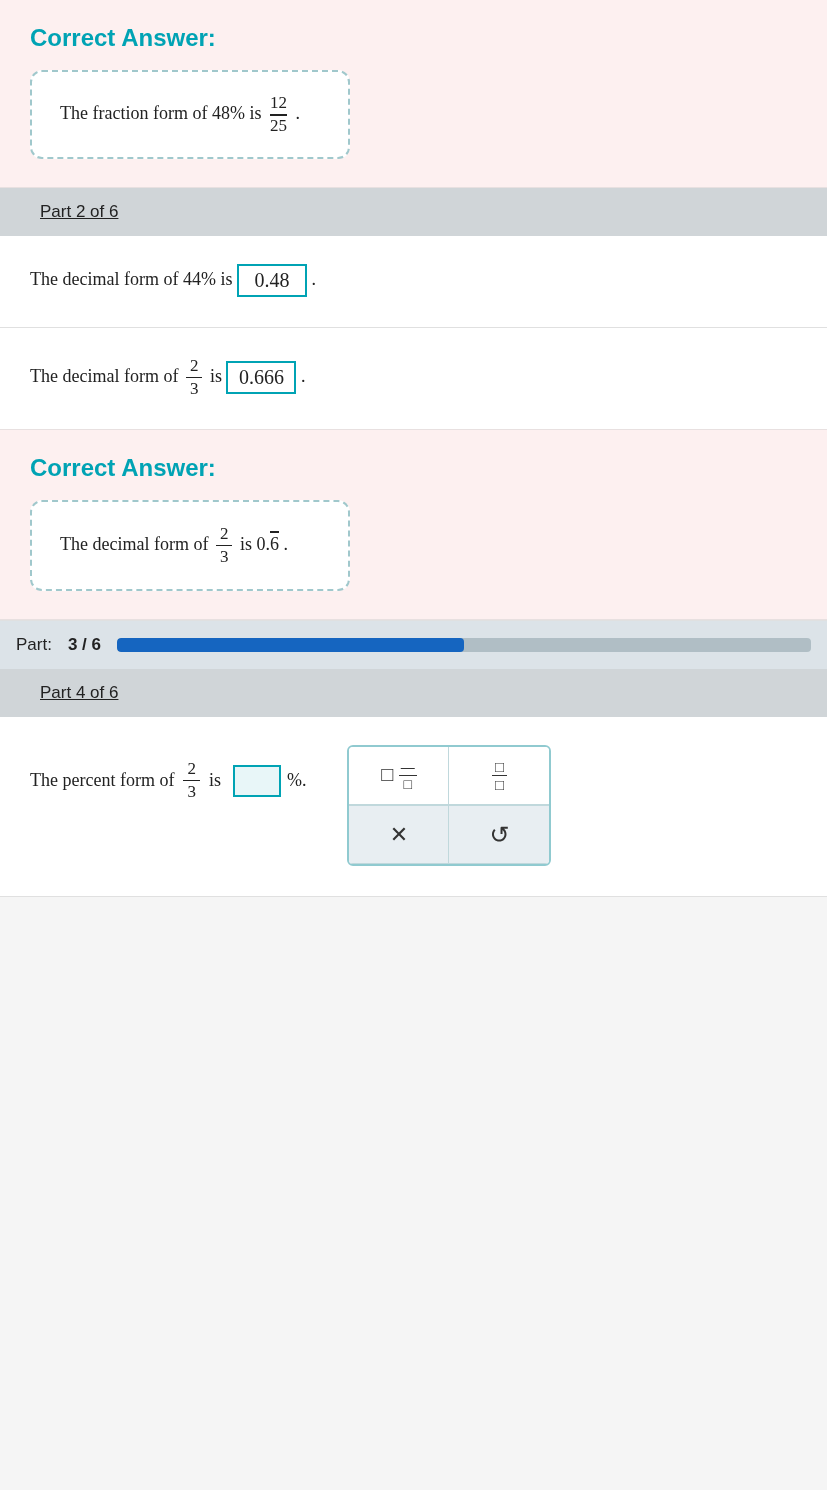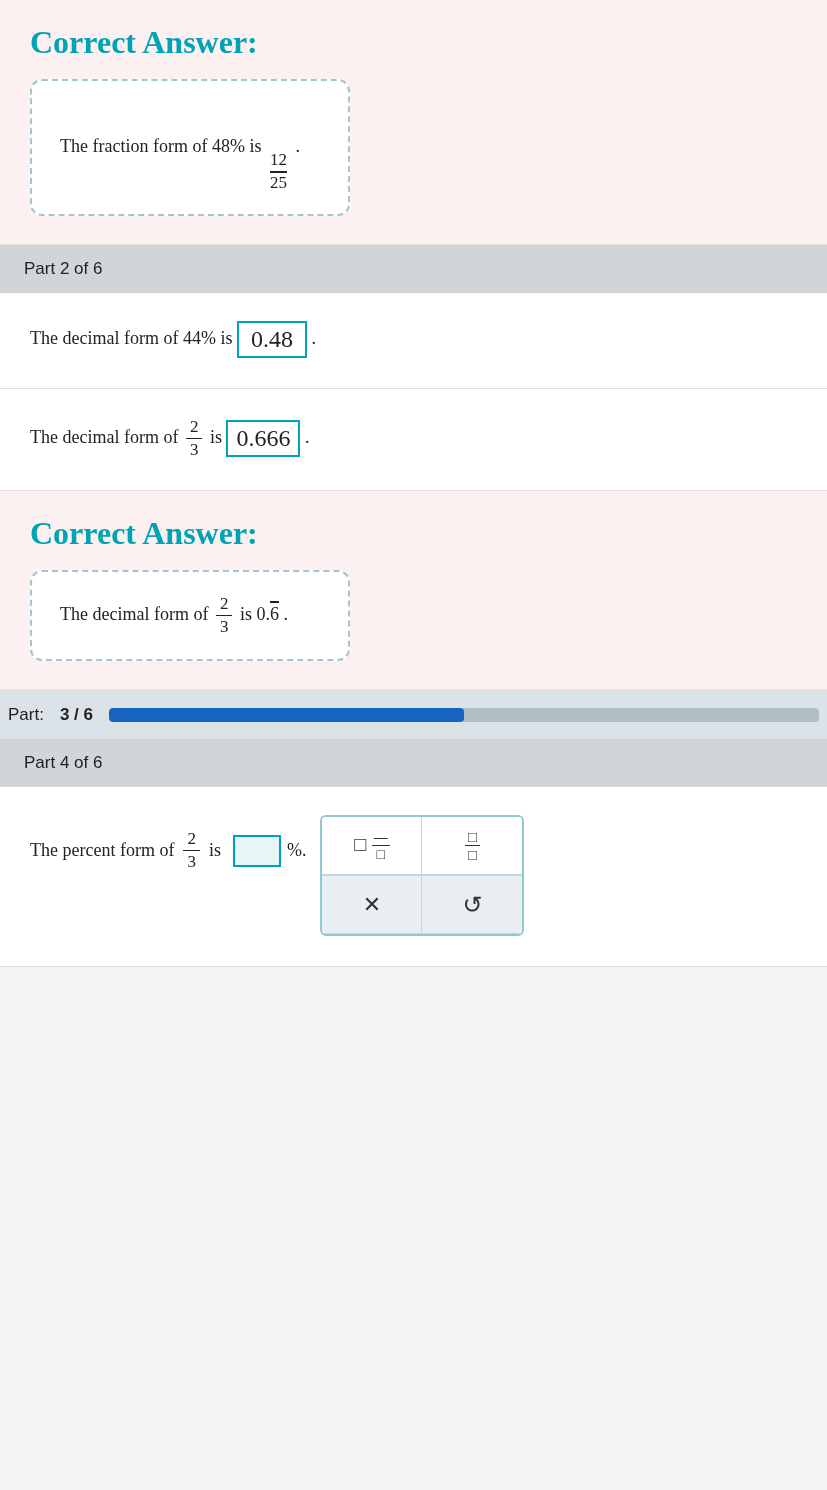--- a/index.html
+++ b/index.html
@@ -12,41 +12,42 @@
       color: #222;
     }
 
     .section {
       background: #fff;
       border-bottom: 1px solid #e0e0e0;
     }
 
     .section-header {
       background: #d0d5d8;
-      padding: 14px 24px;
+      padding: 14px 40px;
       font-size: 17px;
       color: #222;
       font-family: Arial, sans-serif;
+      text-decoration: underline;
     }
 
     .section-body {
       padding: 28px 30px 30px 30px;
     }
 
     
     .correct-answer-section {
       background: #fdf0f0;
       border-bottom: 1px solid #e8e0e0;
       padding: 24px 30px 28px 30px;
     }
 
     .correct-answer-title {
       color: #00a3b4;
-      font-family: Liberation Serif, serif;
-      font-size: 32px;
+      font-family: Liberation Sans, sans-serif;
+      font-size: 24px;
       font-weight: bold;
       margin-bottom: 18px;
     }
 
     .answer-box {
       border: 2px dashed #a0c8cc;
       border-radius: 12px;
       padding: 22px 28px;
       display: inline-block;
       background: #fff;
@@ -61,55 +62,54 @@
       vertical-align: middle;
       margin: 0 4px;
       line-height: 1.1;
     }
 
     .fraction .numerator {
       border-bottom: 2px solid #222;
       padding-bottom: 1px;
       text-align: center;
       font-size: 17px;
-      margin-top: 48px;
     }
 
     .fraction .denominator {
       padding-top: 1px;
       text-align: center;
       font-size: 17px;
     }
 
     .input-box {
       display: inline-block;
       border: 2px solid #00a3b4;
       padding: 3px 8px;
       min-width: 70px;
       text-align: center;
       background: #fff;
-      font-size: 24px;
+      font-size: 20px;
       vertical-align: middle;
       color: #222;
       font-family: Georgia, serif;
     }
 
     .input-box-empty {
       display: inline-block;
       border: 2px solid #00a3b4;
       width: 48px;
       height: 32px;
       background: #e8f6f8;
       vertical-align: middle;
     }
 
     
     .progress-section {
       background: #dce3e8;
-      padding: 14px 8px;
+      padding: 14px 16px;
       display: flex;
       align-items: center;
       gap: 16px;
       font-family: Arial, sans-serif;
       font-size: 17px;
     }
 
     .progress-bar-container {
       flex: 1;
       background: #b0bec5;
@@ -161,21 +161,21 @@
       background: #e8eef2;
     }
 
     .keypad-top-row {
       border-bottom: 1px solid #c0d8dc;
     }
 
     .part4-content {
       display: flex;
       align-items: flex-start;
-      gap: 14px;
+      gap: 41px;
     }
 
     .part4-text {
       display: flex;
       align-items: center;
       gap: 6px;
       padding-top: 14px;
     }
 
     

